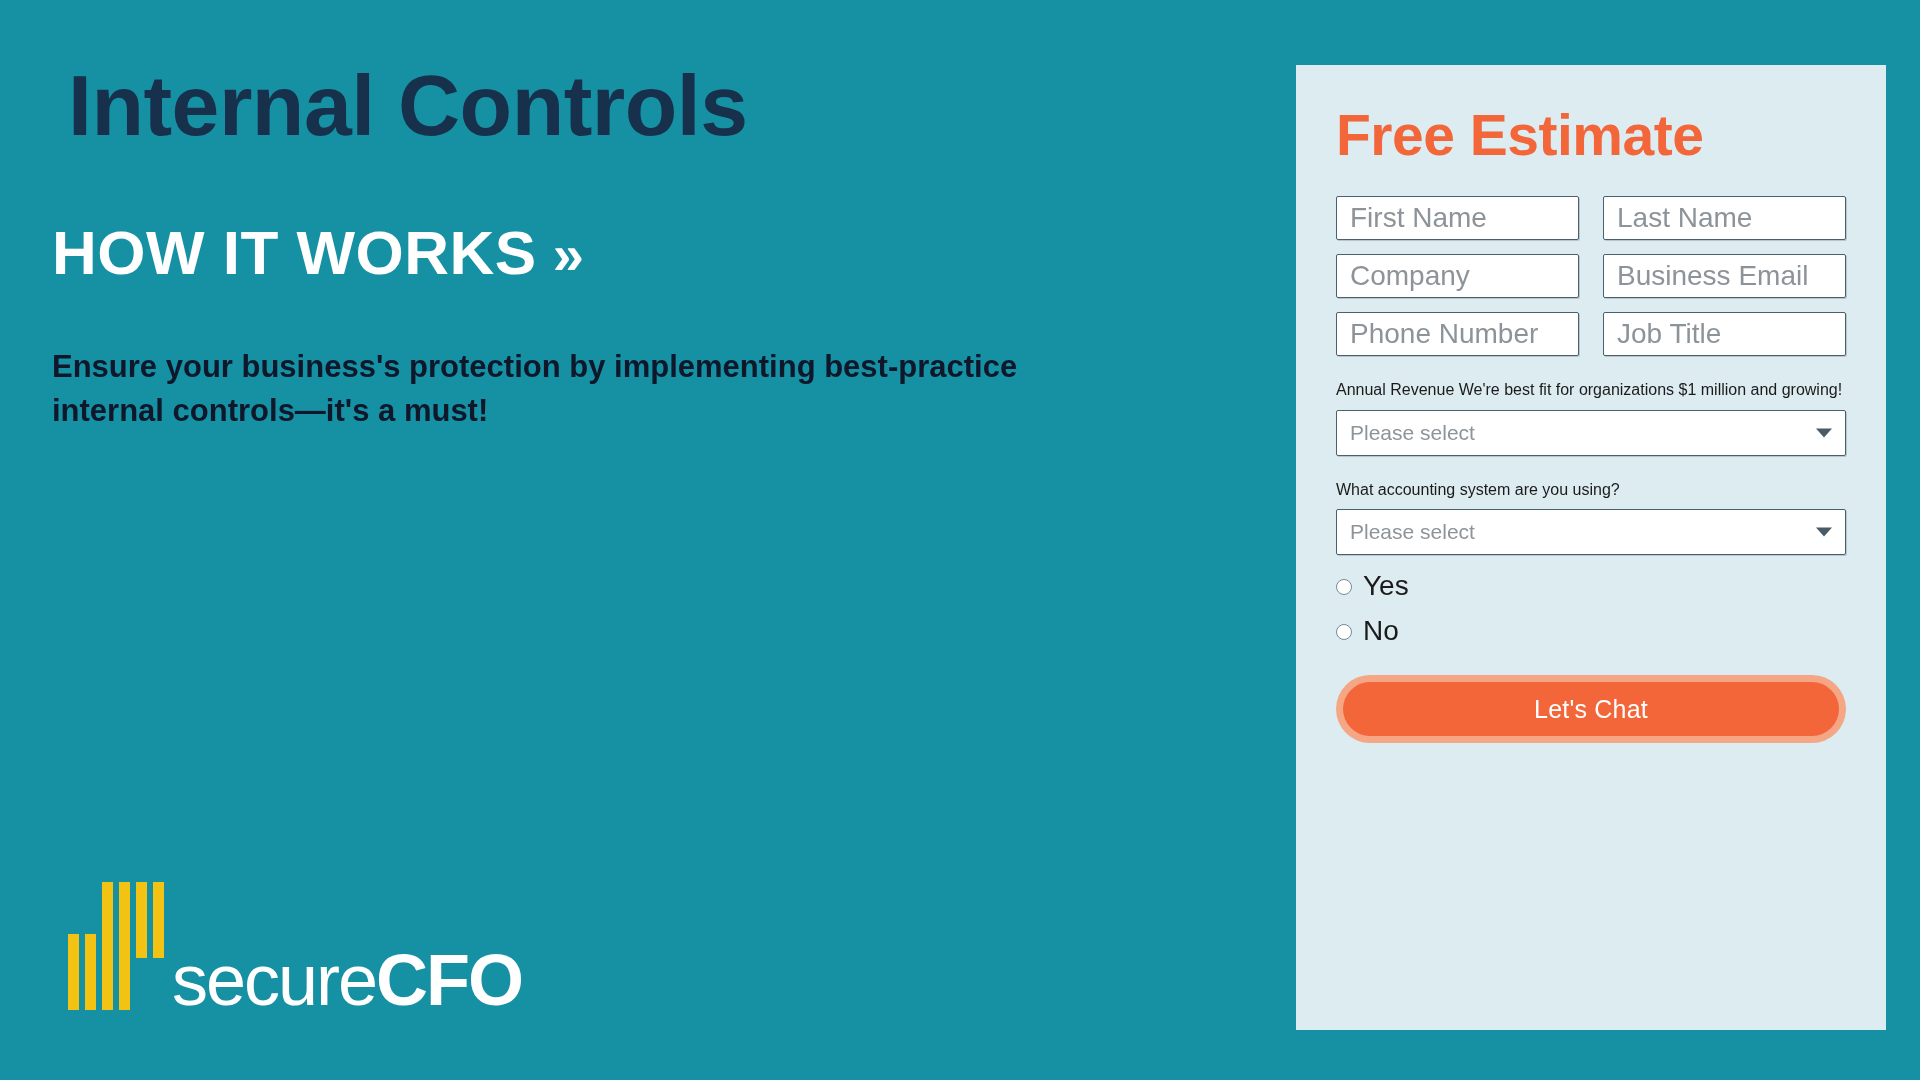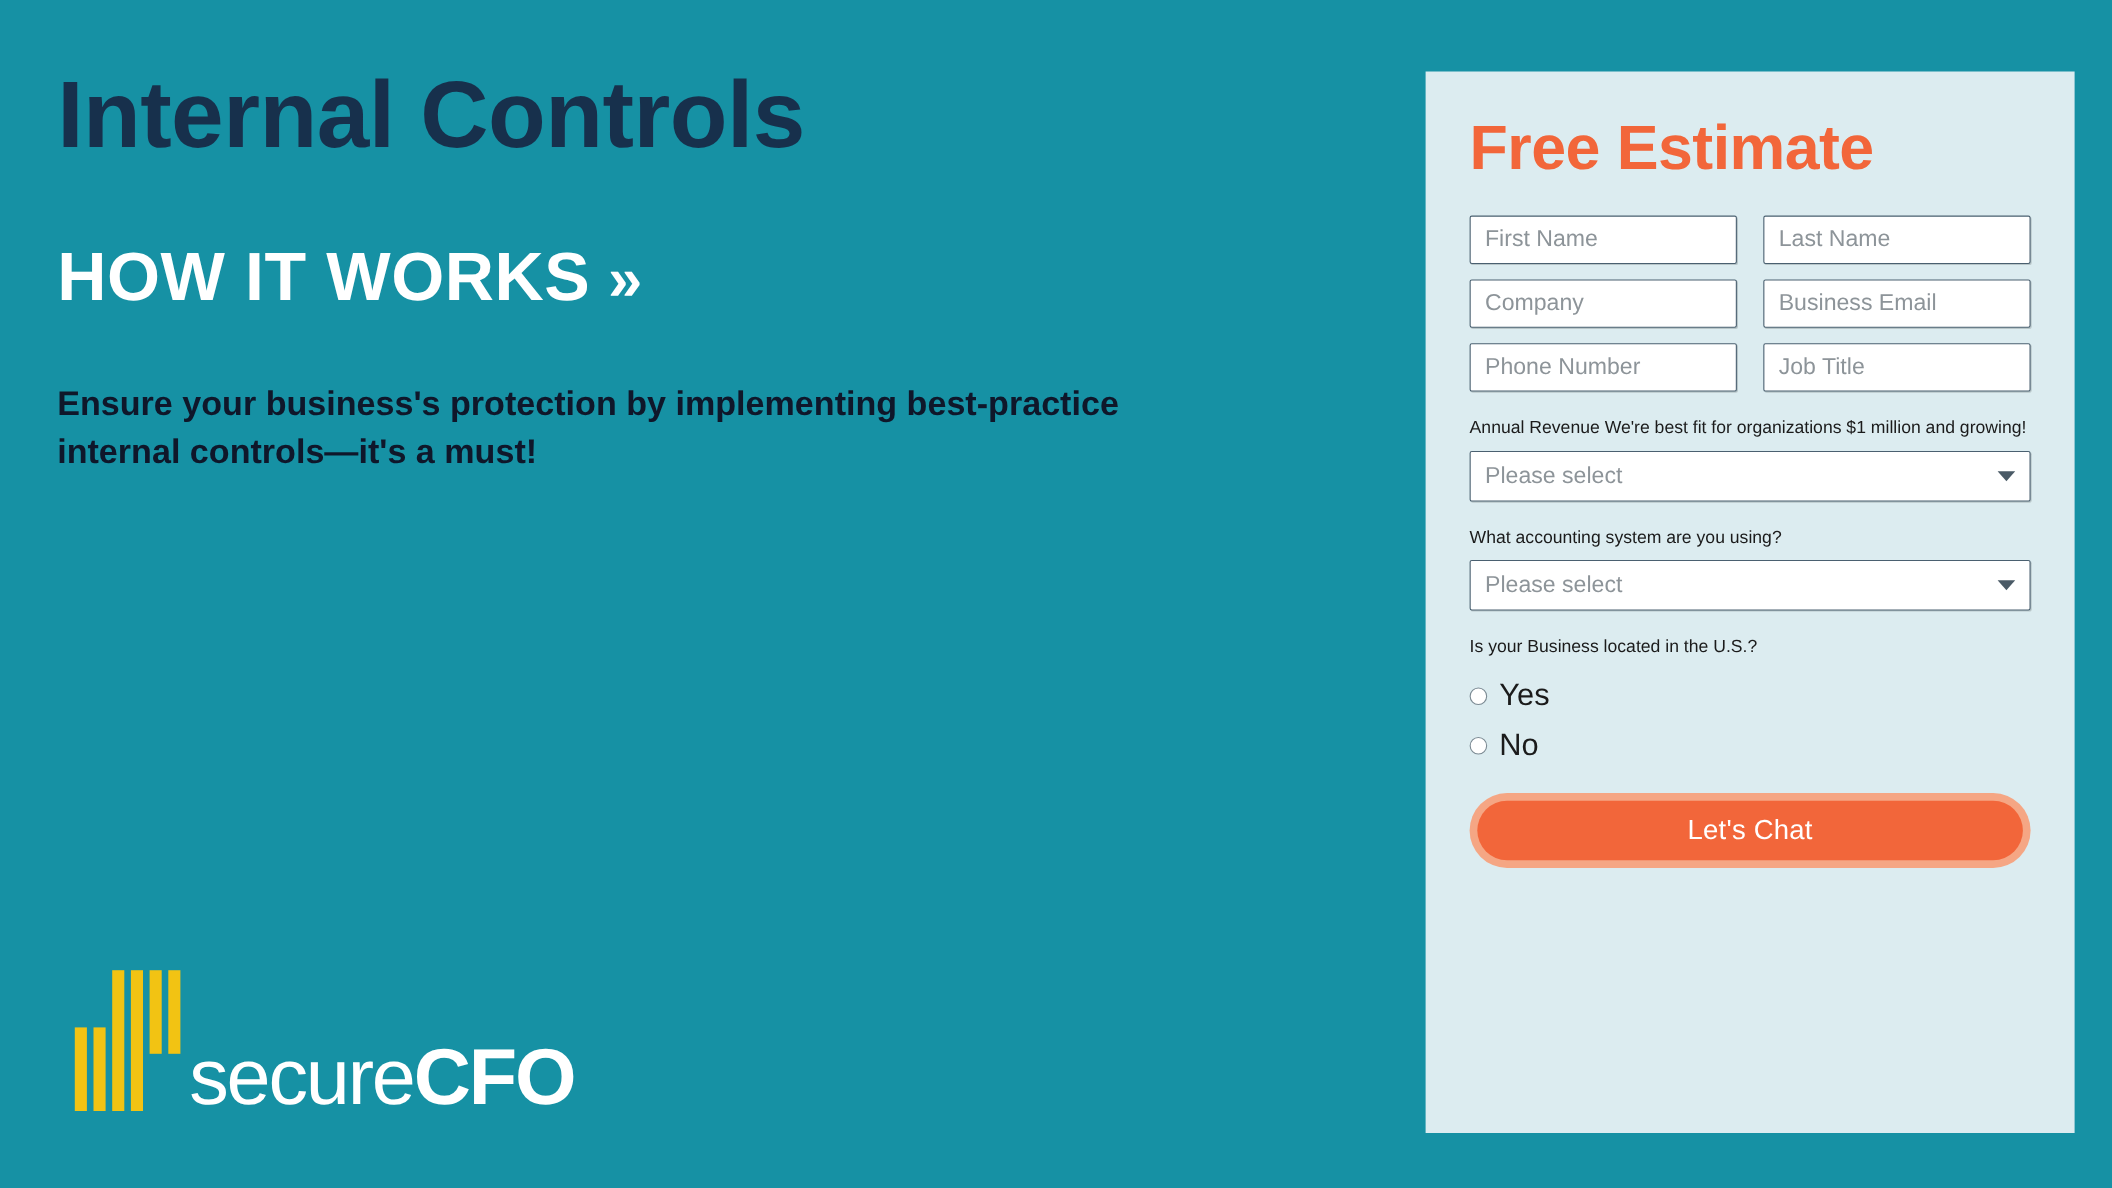--- a/index.html
+++ b/index.html
@@ -28,21 +28,21 @@
     position: absolute;
     left: 52px;
     top: 0;
     width: 1000px;
     height: 1080px;
   }
 
   .hero-title {
     position: absolute;
     top: 62px;
-    left: 0;
+    left: 16px;
     font-size: 86px;
     line-height: 1.0;
     font-weight: 700;
     color: #17304c;
     letter-spacing: -0.5px;
     white-space: nowrap;
   }
 
   .hero-subtitle {
     position: absolute;
@@ -141,21 +141,21 @@
   }
 
   .text-input {
     width: 100%;
     height: 44px;
     background: #ffffff;
     border: 1.5px solid #4a6070;
     border-radius: 2px;
     padding: 0 13px;
     font-family: "Liberation Sans", sans-serif;
-    font-size: 21px;
+    font-size: 28px;
     color: #333a40;
     box-shadow: 1px 1px 0 rgba(0,0,0,0.16);
     outline: none;
   }
   .text-input::placeholder { color: #8d9499; opacity: 1; }
 
   .q-label {
     font-size: 16px;
     line-height: 1.48;
     color: #1b1b1b;
@@ -296,21 +296,20 @@
       <span class="caret"></span>
     </div>
 
     <div class="q-label">What accounting system are you using?</div>
 
     <div class="select-wrap">
       <div class="select-box">Please select</div>
       <span class="caret"></span>
     </div>
 
-    <div class="q-label">Is your Business located in the U.S.?</div>
 
     <div class="radio-row">
       <span class="radio-dot"></span>
       <span class="radio-label">Yes</span>
     </div>
 
     <div class="radio-row">
       <span class="radio-dot"></span>
       <span class="radio-label">No</span>
     </div>

